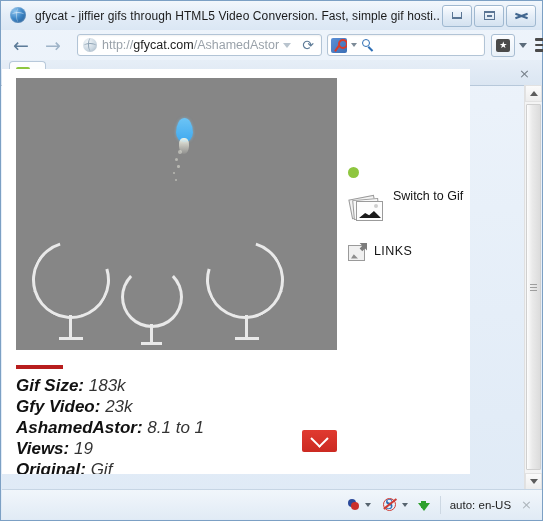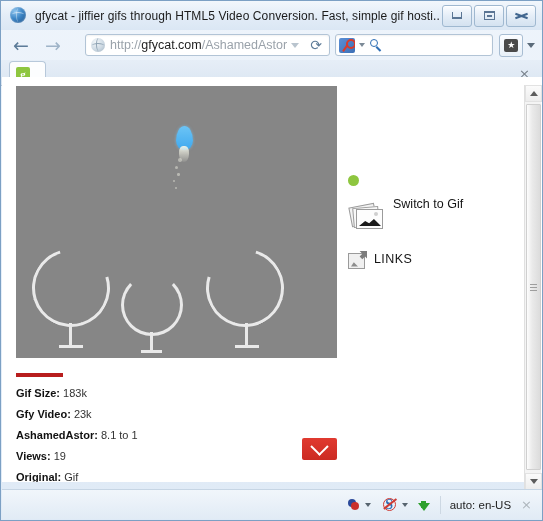--- a/index.html
+++ b/index.html
@@ -64,21 +64,21 @@
     display:flex;align-items:center;
   }
   .navarrow{
     width:24px;height:24px;margin-left:8px;display:flex;align-items:center;justify-content:center;
     flex:0 0 auto;
   }
   .arrow-glyph{font-size:19px;line-height:1;color:#7390ab;font-family:"DejaVu Sans",sans-serif;}
   .arrow-glyph.back{color:#5d7c99;}
   .arrow-glyph.fwd{color:#9fb4c8;}
   .urlbar{
-    flex:1 1 auto;height:22px;margin-left:20px;
+    flex:1 1 auto;height:22px;margin-left:12px;
     background:#fff;border:1px solid #b2c4d6;border-radius:3px;
     display:flex;align-items:center;box-sizing:border-box;
     box-shadow:inset 0 1px 2px rgba(0,0,0,.06);
   }
   .fav-sm{
     width:14px;height:14px;margin-left:5px;margin-right:5px;border-radius:50%;flex:0 0 auto;
     background:radial-gradient(circle at 35% 30%,#f3f7fa 0%,#cdd9e3 55%,#9fb0bf 100%);
     position:relative;overflow:hidden;
   }
   .fav-sm:before{content:"";position:absolute;left:1px;top:5px;width:12px;height:4px;border-top:1px solid #8fa3b4;border-radius:50%;}
@@ -157,21 +157,21 @@
     font-family:"Liberation Serif",serif;
   }
   .tab-title{font-size:11.5px;color:#1d1d1d;white-space:nowrap;overflow:hidden;}
   .tabstrip-close{
     margin-left:auto;margin-right:12px;margin-bottom:5px;
     font-size:13px;color:#77808a;line-height:1;font-family:"DejaVu Sans",sans-serif;
   }
 
   
   .content{
-    position:absolute;left:1px;top:76px;width:540px;height:405px;
+    position:absolute;left:1px;top:68px;width:468px;height:405px;
     background:#ffffff;overflow:hidden;
   }
   .page{position:absolute;left:0;top:0;width:516px;height:405px;background:#fff;}
 
   .video{
     position:absolute;left:14px;top:9px;width:321px;height:272px;
     background:#868686;overflow:hidden;
   }
   .drop{
     position:absolute;left:160px;top:40px;width:17px;height:24px;
@@ -262,21 +262,21 @@
   }
   .icon-extlink:after{
     content:"";position:absolute;right:-3px;top:-3px;width:9px;height:9px;
     background:#7d7d7d;
     clip-path:polygon(18% 0,100% 0,100% 82%,78% 60%,48% 92%,18% 62%,48% 30%);
   }
   .links-label{font-size:12.5px;color:#141414;letter-spacing:.4px;}
 
   .statsblock{position:absolute;left:14px;top:296px;width:300px;}
   .redbar{width:47px;height:4px;background:#b81d1d;margin-bottom:10px;}
-  .statline{font-size:11px;color:#1d1d1d;margin-bottom:8px;line-height:13px;}
+  .statline{font-size:17px;color:#1d1d1d;margin-bottom:8px;line-height:13px;font-style:italic;}
   .statline b{font-weight:bold;color:#111;}
   .statline span{font-weight:normal;color:#333;}
 
   
   .vscroll{
     position:absolute;right:1px;top:84px;width:17px;height:405px;
     background:#f4f4f4;border-left:1px solid #e0e0e0;box-sizing:border-box;
   }
   .sb-arrow{
     width:17px;height:17px;background:linear-gradient(#fbfbfb,#ededed);

